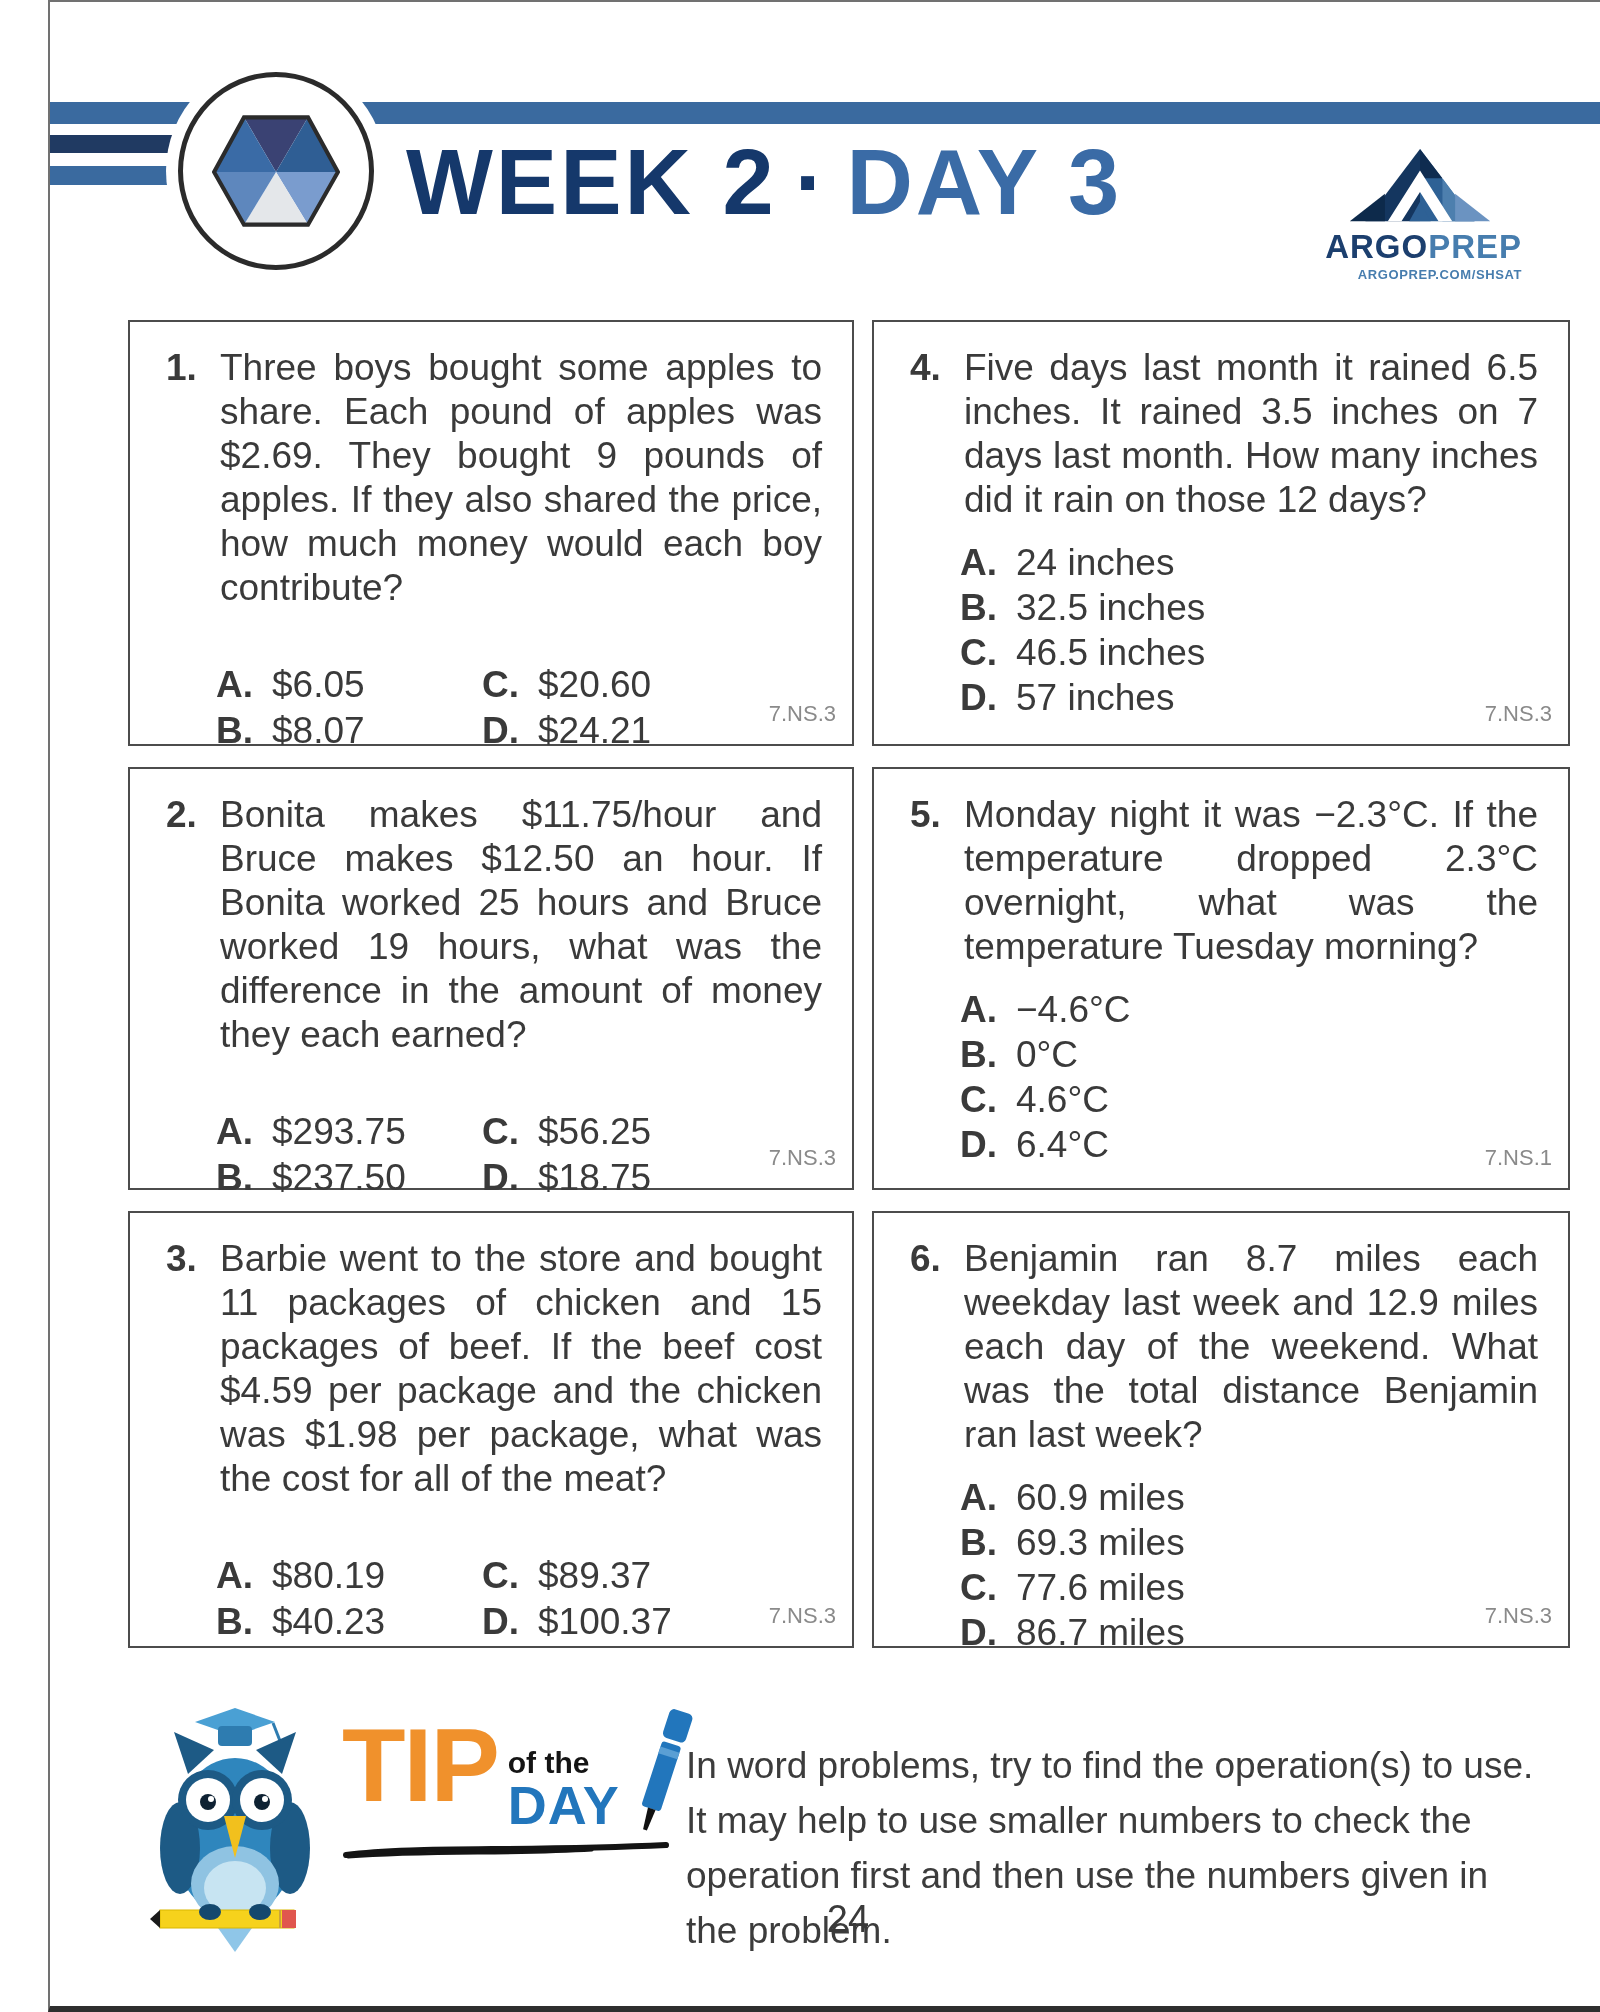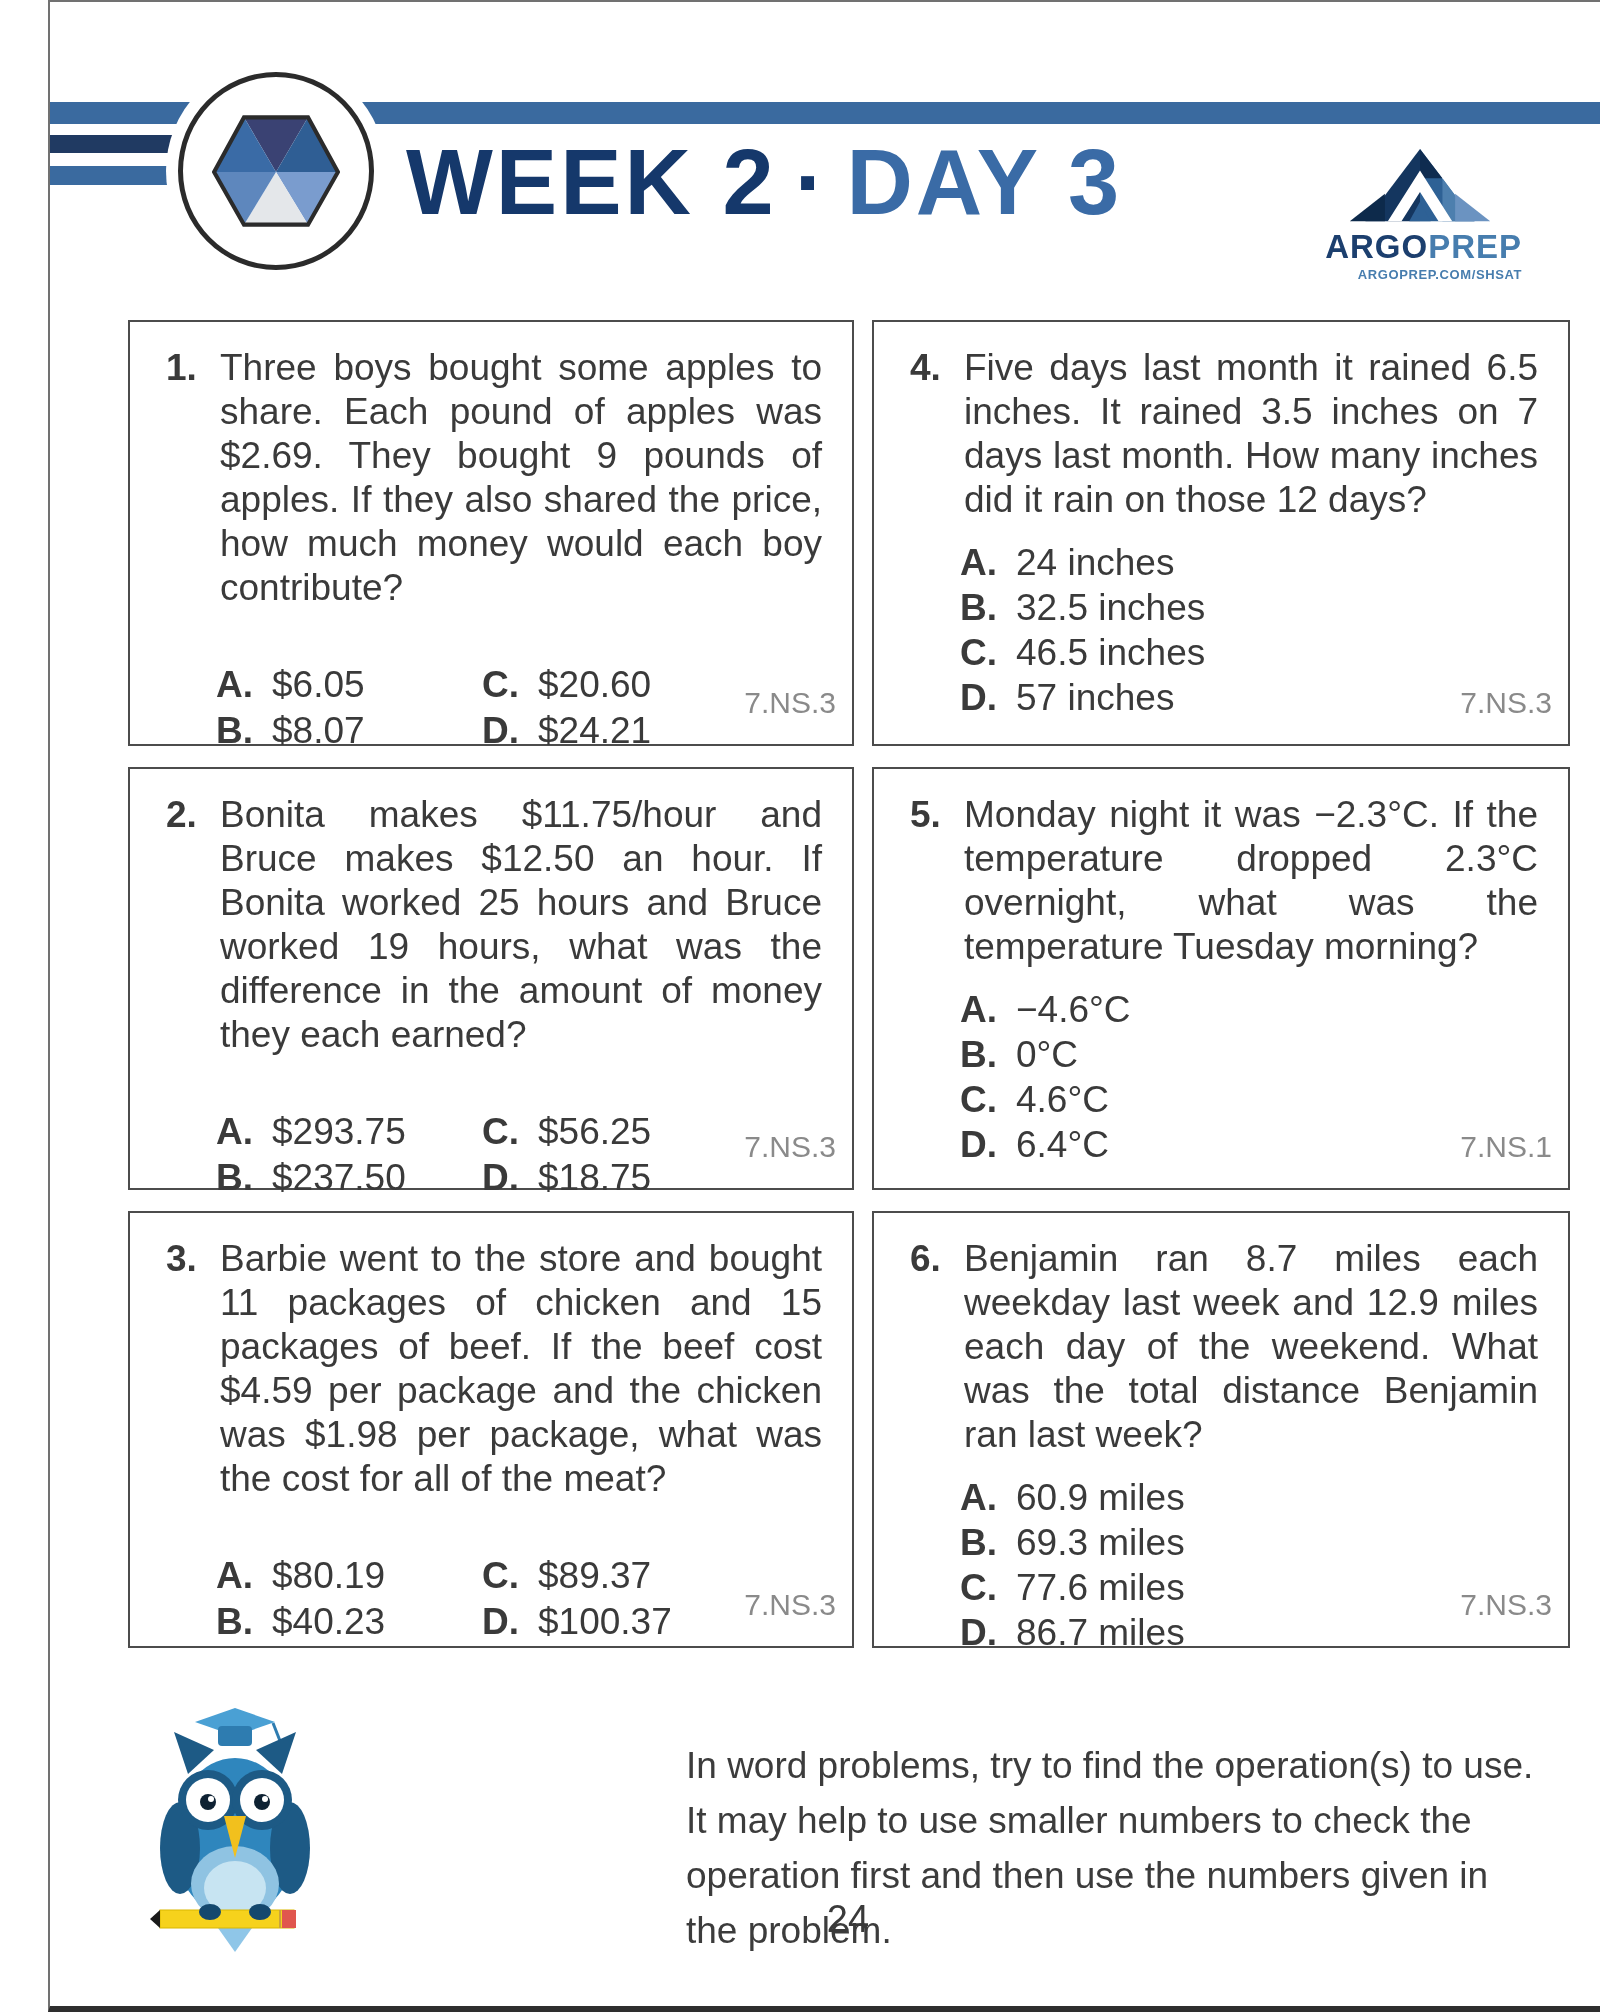--- a/index.html
+++ b/index.html
@@ -40,21 +40,21 @@
   .q { display:flex; gap:14px; }
   .qnum { flex:none; min-width:40px; font-weight:bold; }
   .qtext { flex:1; margin:0; text-align:justify; }
   .opts { margin-left:50px; }
   .opts-2col { margin-top:52px; display:grid; grid-template-columns:266px auto;
                grid-template-rows:repeat(2,46px); grid-auto-flow:column; align-items:center; }
   .opts-1col { margin-top:18px; }
   .opts-1col .opt { height:45px; }
   .opt { display:flex; align-items:center; }
   .letter { width:56px; font-weight:bold; flex:none; }
-  .tag { position:absolute; right:16px; bottom:19px; font-size:30px; color:#8a8a8a; }
+  .tag { position:absolute; right:16px; bottom:8px; font-size:22px; color:#8a8a8a; }
   
   .owl { position:absolute; left:100px; top:1686px; }
   .tip-logo { position:absolute; left:292px; top:1716px; width:336px; height:152px; }
   .tip-row { display:flex; align-items:flex-start; }
   .tip-word { font-size:104px; line-height:0.92; font-weight:bold; letter-spacing:-2px; color:#f0912c; }
   .tip-col { margin-left:10px; margin-top:30px; }
   .ofthe { font-size:30px; font-weight:bold; color:#141414; line-height:1; }
   .dayword { font-size:54px; font-weight:bold; color:#2276bc; line-height:1; letter-spacing:1px; }
   .marker { position:absolute; right:-26px; top:-14px; }
   .scribble { position:absolute; left:0; top:122px; }
@@ -287,18 +287,39 @@
       <polygon points="68,240 102,240 85,264" fill="#8fc6e8"></polygon>
       <rect x="10" y="222" width="134" height="18" fill="#f6d21c" stroke="#d9b700" stroke-width="1"></rect>
       <rect x="132" y="222" width="14" height="18" fill="#e0564e"></rect>
       <line x1="130" y1="222" x2="130" y2="240" stroke="#caa43a" stroke-width="2"></line>
       <polygon points="10,222 10,240 0,231" fill="#1a1a1a"></polygon>
       <ellipse cx="60" cy="224" rx="11" ry="8" fill="#14486e"></ellipse>
       <ellipse cx="110" cy="224" rx="11" ry="8" fill="#14486e"></ellipse>
     </svg>
   </div>
 
+  <div class="tip-logo">
+    <div class="tip-row">
+      <span class="tip-word">TIP</span>
+      <span class="tip-col">
+        <div class="ofthe">of the</div>
+        <div class="dayword">DAY</div>
+      </span>
+    </div>
+    <svg class="marker" width="86" height="150" viewBox="0 0 86 150">
+      <g transform="rotate(18 43 70)">
+        <rect x="32" y="4" width="24" height="30" rx="5" fill="#2276bc"></rect>
+        <rect x="34" y="38" width="20" height="68" rx="3" fill="#2276bc"></rect>
+        <rect x="34" y="44" width="20" height="7" fill="#5a9fd4"></rect>
+        <polygon points="41,106 49,106 47,128 43,128" fill="#111111"></polygon>
+      </g>
+    </svg>
+    <svg class="scribble" width="330" height="20" viewBox="0 0 330 20">
+      <path d="M4,15 C70,6 180,12 324,5" stroke="#141414" stroke-width="6" fill="none" stroke-linecap="round"></path>
+      <path d="M6,17 C90,11 170,15 250,10" stroke="#141414" stroke-width="3" fill="none" stroke-linecap="round"></path>
+    </svg>
+  </div>
 
   <div class="tip-text">In word problems, try to find the operation(s) to use. It may help to use smaller numbers to check the operation first and then use the numbers given in the problem.</div>
 
   <div class="page-num">24</div>
 
 </div>
 
 </body></html>

